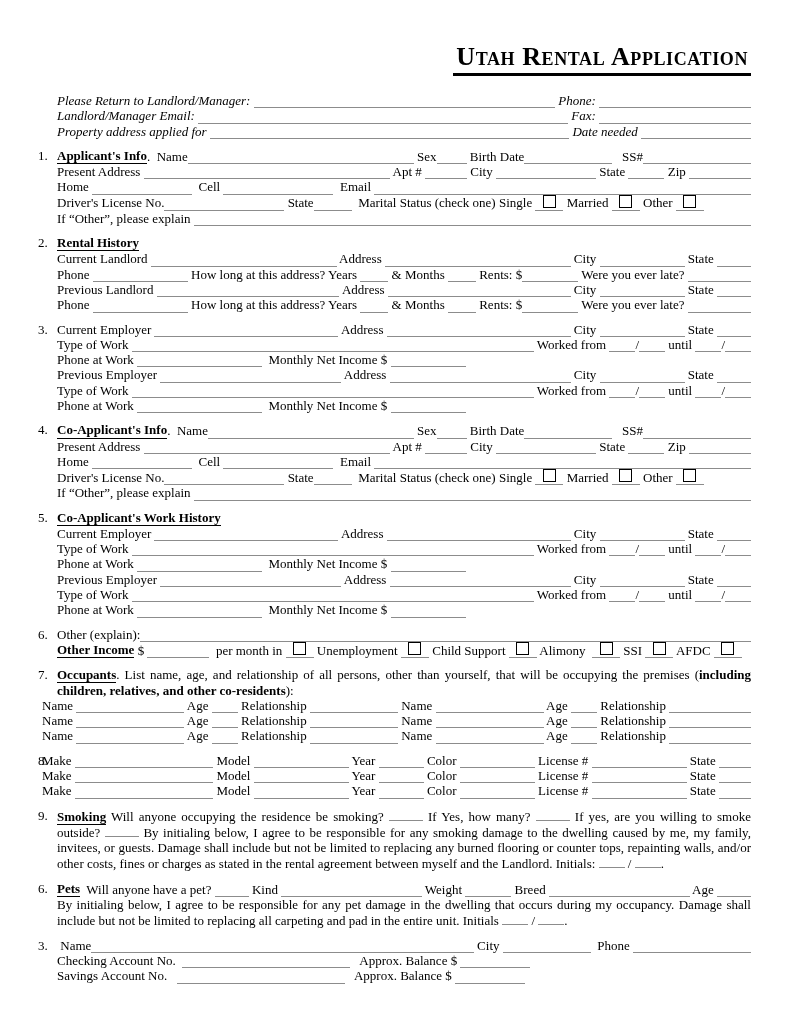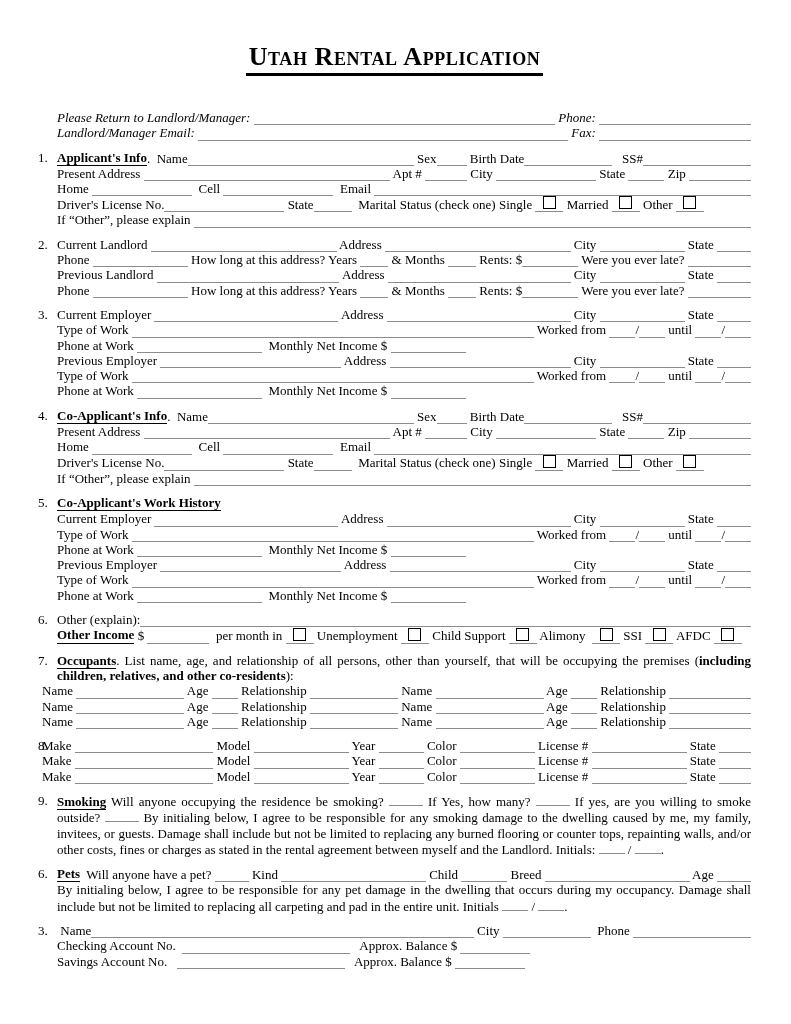--- a/index.html
+++ b/index.html
@@ -5,21 +5,21 @@
   html,body{margin:0;padding:0;background:#fff;}
   .page{
     box-sizing:border-box;
     width:791px;height:1024px;
     padding:42px 40px 0 38px;
     font-family:"Liberation Serif","DejaVu Serif",serif;
     font-size:13px;color:#000;
     overflow:hidden;background:#fff;
     position:relative;
   }
-  .title-wrap{text-align:center;margin-bottom:34px;}
+  .title-wrap{text-align:right;margin-bottom:17px;}
   .title{
     display:inline-block;
     font-size:26px;font-weight:bold;
     font-variant:small-caps;letter-spacing:.6px;
     border-bottom:3px solid #000;padding:0 3px 1px 3px;
   }
   .hdr{padding-left:19px;margin-bottom:3px;}
   .hdr .frow{font-style:italic;}
   .section{position:relative;padding-left:19px;margin-top:9px;}
   .num{position:absolute;left:0;top:0;line-height:15.3px;}
@@ -49,20 +49,26 @@
         <span class="blank fill"></span>
         <span class="seg-l"> Phone: </span>
         <span class="blank" style="width: 152px;"></span>
       </div>
       <div class="frow">
         <span class="seg-l">Landlord/Manager Email: </span>
         <span class="blank fill"></span>
         <span class="seg-l"> Fax: </span>
         <span class="blank" style="width: 152px;"></span>
       </div>
+      <div class="frow">
+        <span class="seg-l">Property address applied for </span>
+        <span class="blank fill"></span>
+        <span class="seg-l"> Date needed </span>
+        <span class="blank" style="width: 110px;"></span>
+      </div>
     </div>
   <div>
       <div class="section">
         <span class="num">1.</span>
         <div class="frow">
           <span class="seg-h">Applicant's Info</span>
           <span class="seg-l">.  Name</span>
           <span class="blank fill"></span>
           <span class="seg-l"> Sex</span>
           <span class="blank" style="width: 30px;"></span>
@@ -103,20 +109,23 @@
           <span class="seg-l"> Other </span>
           <span class="cbx"><span class="box"></span></span>
         </div>
         <div class="frow">
           <span class="seg-l">If “Other”, please explain </span>
           <span class="blank fill"></span>
         </div>
       </div>
       <div class="section">
         <span class="num">2.</span>
+        <div class="frow">
+          <span class="seg-h">Rental History</span>
+        </div>
         <div class="frow">
           <span class="seg-l">Current Landlord </span>
           <span class="blank fill"></span>
           <span class="seg-l"> Address </span>
           <span class="blank fill"></span>
           <span class="seg-l"> City </span>
           <span class="blank" style="width: 85px;"></span>
           <span class="seg-l"> State </span>
           <span class="blank" style="width: 34px;"></span>
         </div>
@@ -446,21 +455,21 @@
         <div class="para"><span class="seg-h">Smoking</span><span class="seg-t">  Will anyone occupying the residence be smoking? </span><span class="blank" style="width: 34px;"></span><span class="seg-t">   If Yes, how many? </span><span class="blank" style="width: 34px;"></span><span class="seg-t">   If yes, are you willing to smoke outside? </span><span class="blank" style="width: 34px;"></span><span class="seg-t">   By initialing below, I agree to be responsible for any smoking damage to the dwelling caused by me, my family, invitees, or guests.  Damage shall include but not be limited to replacing any burned flooring or counter tops, repainting walls, and/or other costs, fines or charges as stated in the rental agreement between myself and the Landlord. Initials: </span><span class="blank" style="width: 26px;"></span><span class="seg-t"> / </span><span class="blank" style="width: 26px;"></span><span class="seg-t">.</span></div>
       </div>
       <div class="section">
         <span class="num">6.</span>
         <div class="frow">
           <span class="seg-h">Pets</span>
           <span class="seg-l">  Will anyone have a pet? </span>
           <span class="blank" style="width: 34px;"></span>
           <span class="seg-l"> Kind </span>
           <span class="blank fill"></span>
-          <span class="seg-l"> Child </span>
+          <span class="seg-l"> Weight </span>
           <span class="blank" style="width: 46px;"></span>
           <span class="seg-l"> Breed </span>
           <span class="blank fill"></span>
           <span class="seg-l"> Age </span>
           <span class="blank" style="width: 34px;"></span>
         </div>
         <div class="para"><span class="seg-t">By initialing below, I agree to be responsible for any pet damage in the dwelling that occurs during my occupancy.  Damage shall include but not be limited to replacing all carpeting and pad in the entire unit.  Initials </span><span class="blank" style="width: 26px;"></span><span class="seg-t"> / </span><span class="blank" style="width: 26px;"></span><span class="seg-t">.</span></div>
       </div>
       <div class="section">
         <span class="num">3.</span>

